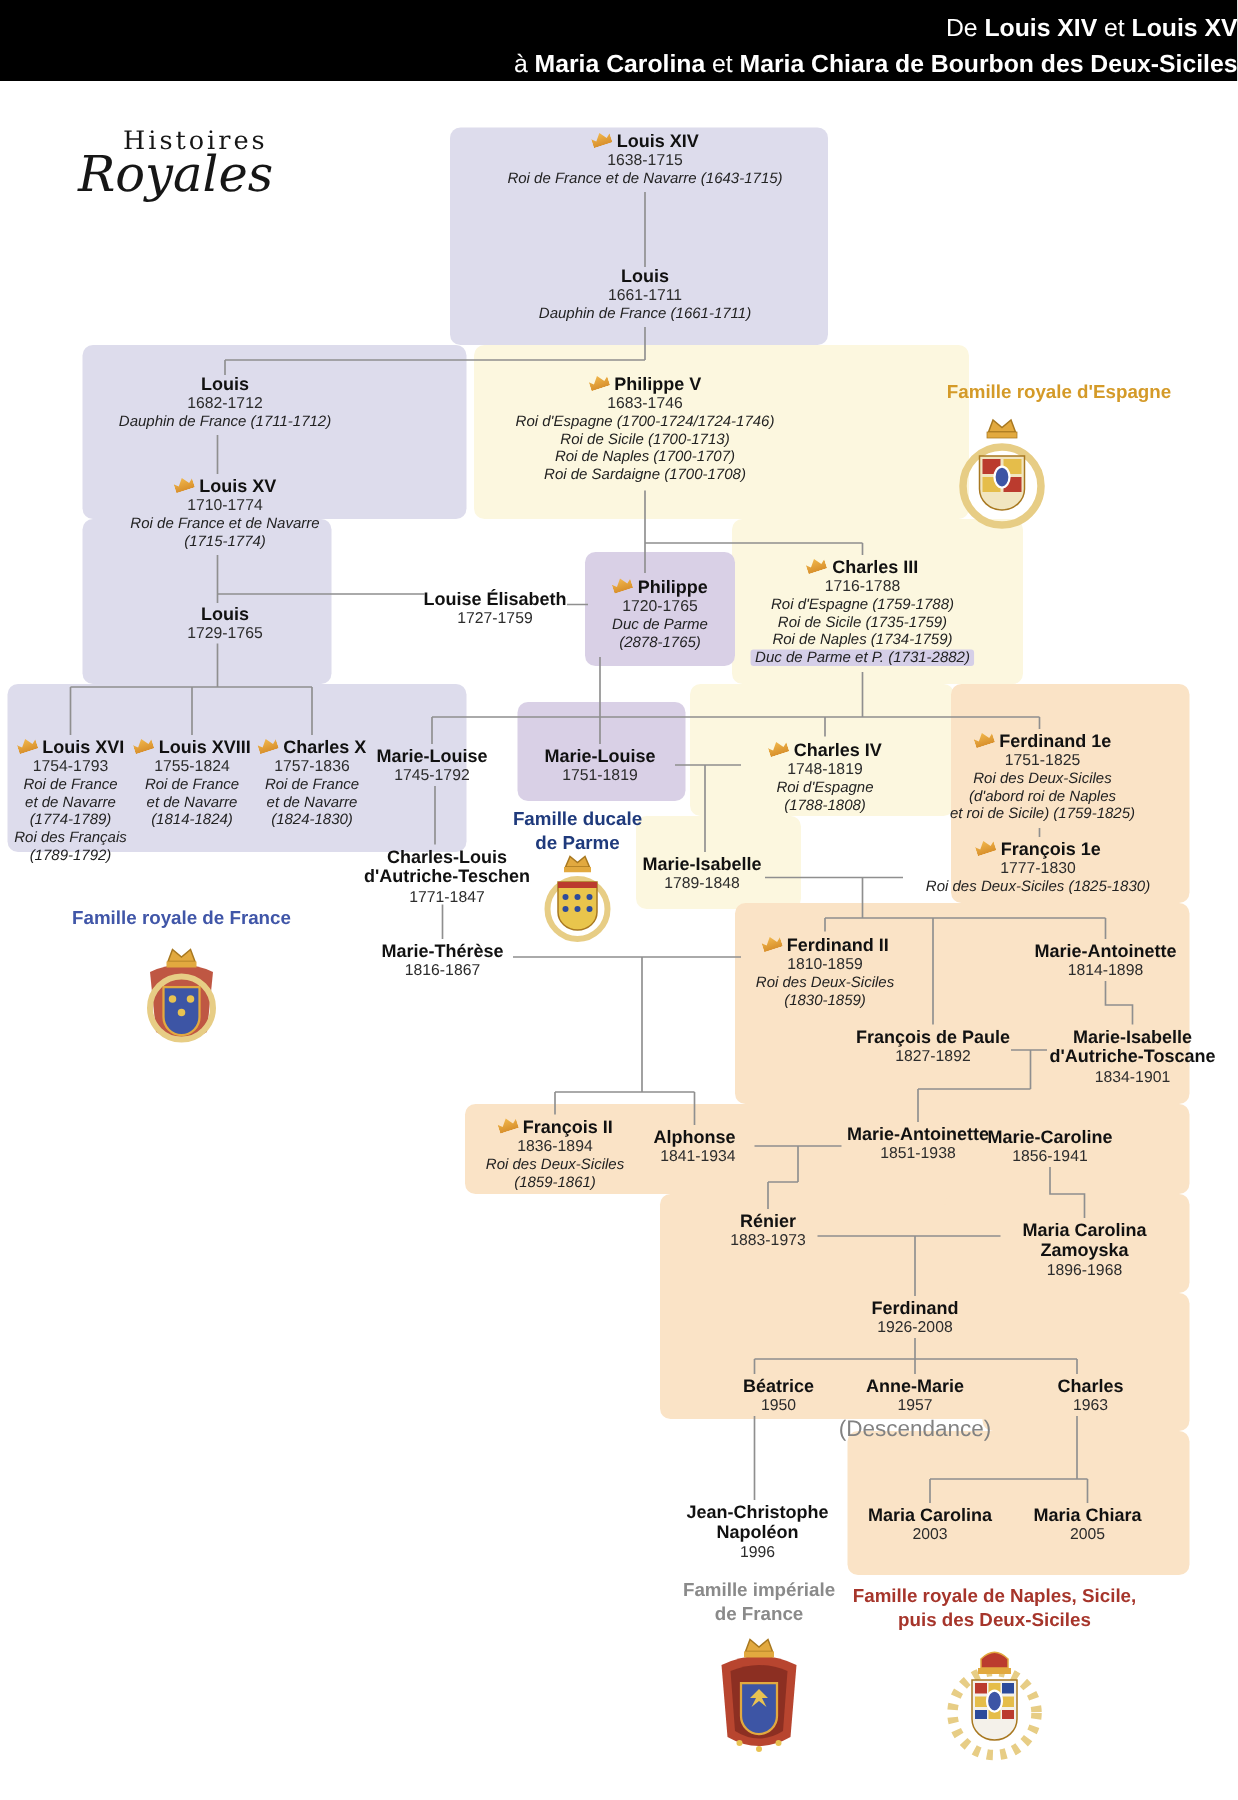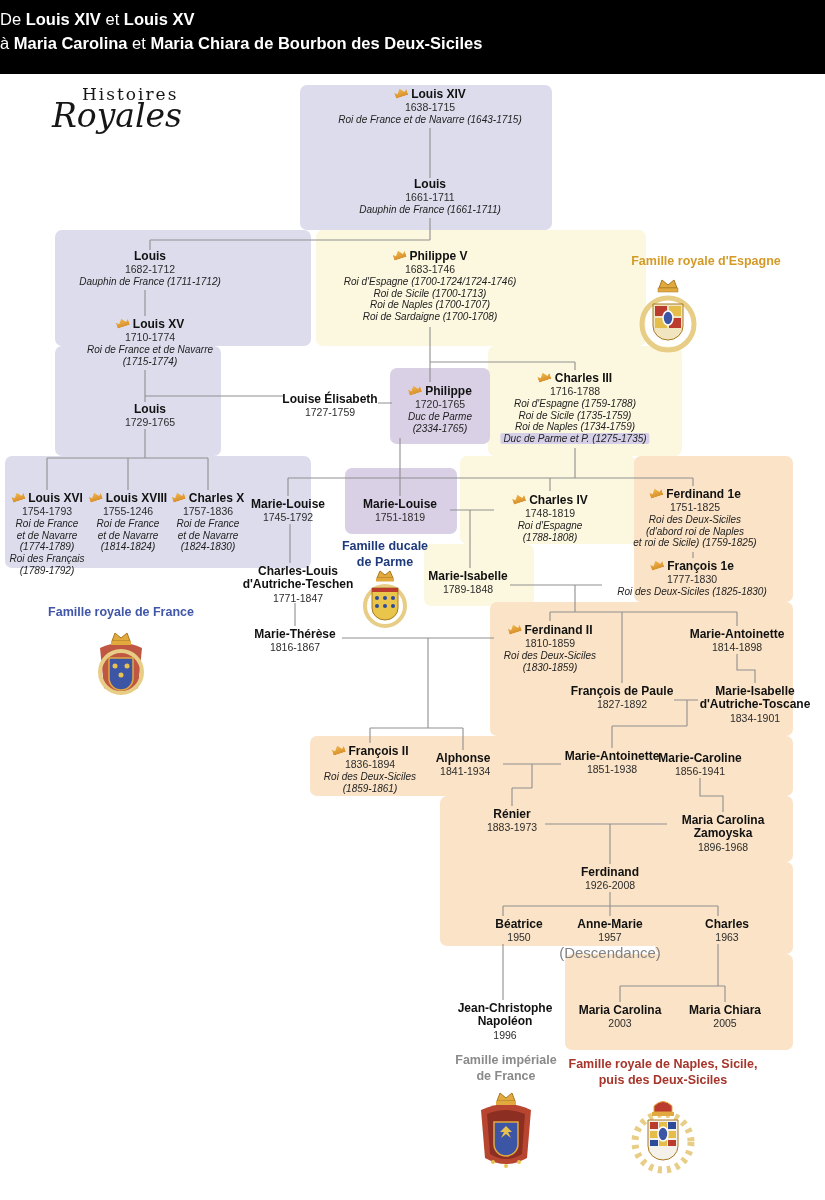--- a/index.html
+++ b/index.html
@@ -1,20 +1,20 @@
 <!DOCTYPE html>
 <html><head>
 <meta charset="utf-8">
 <style>
   html,body{margin:0;padding:0;background:#fff;}
   #canvas{position:relative;width:825px;height:1200px;background:#fff;overflow:hidden;
           font-family:"Liberation Sans",sans-serif;color:#1d1d1d;}
   
-  #header{position:absolute;left:0;top:0;width:825px;height:74px;background:#000;color:#fff;
-          text-align:left;z-index:5;}
+  #header{position:absolute;left:0;top:0;width:825px;height:54px;background:#000;color:#fff;
+          text-align:right;z-index:5;}
   #header .hline{font-size:16.5px;line-height:1.45;margin-top:0;}
   #header .hline:first-child{margin-top:8px;}
   #header b{font-weight:bold;}
   
   #logo{position:absolute;left:52px;top:84px;z-index:4;color:#161616;}
   #logo .lg-h{display:block;font-family:"DejaVu Serif",serif;font-size:17px;letter-spacing:2px;margin-left:30px;}
   #logo .lg-r{display:block;font-family:"DejaVu Serif",serif;font-style:italic;font-size:33px;margin-top:-8px;}
   
   .zone{position:absolute;border-radius:7px;z-index:1;}
   .z-lav{background:#dddcec;}
@@ -113,42 +113,42 @@
         <div class="pdates">1729-1765</div>
       </div>
       <div class="person" style="left: 330px; top: 393px;">
         <div class="pname">Louise Élisabeth</div>
         <div class="pdates">1727-1759</div>
       </div>
       <div class="person" style="left: 440px; top: 385px;">
         <div class="pname"><span class="crown"></span>Philippe</div>
         <div class="pdates">1720-1765</div>
         <div class="ptitle">Duc de Parme</div>
-        <div class="ptitle">(2334-1765)</div>
+        <div class="ptitle">(2878-1765)</div>
       </div>
       <div class="person" style="left: 575px; top: 372px;">
         <div class="pname"><span class="crown"></span>Charles III</div>
         <div class="pdates">1716-1788</div>
         <div class="ptitle">Roi d'Espagne (1759-1788)</div>
         <div class="ptitle">Roi de Sicile (1735-1759)</div>
         <div class="ptitle">Roi de Naples (1734-1759)</div>
-        <div class="ptitle"><span class="hl">Duc de Parme et P. (1275-1735)</span></div>
+        <div class="ptitle"><span class="hl">Duc de Parme et P. (1731-2882)</span></div>
       </div>
       <div class="person" style="left: 47px; top: 492px;">
         <div class="pname"><span class="crown"></span>Louis XVI</div>
         <div class="pdates">1754-1793</div>
         <div class="ptitle">Roi de France</div>
         <div class="ptitle">et de Navarre</div>
         <div class="ptitle">(1774-1789)</div>
         <div class="ptitle">Roi des Français</div>
         <div class="ptitle">(1789-1792)</div>
       </div>
       <div class="person" style="left: 128px; top: 492px;">
         <div class="pname"><span class="crown"></span>Louis XVIII</div>
-        <div class="pdates">1755-1246</div>
+        <div class="pdates">1755-1824</div>
         <div class="ptitle">Roi de France</div>
         <div class="ptitle">et de Navarre</div>
         <div class="ptitle">(1814-1824)</div>
       </div>
       <div class="person" style="left: 208px; top: 492px;">
         <div class="pname"><span class="crown"></span>Charles X</div>
         <div class="pdates">1757-1836</div>
         <div class="ptitle">Roi de France</div>
         <div class="ptitle">et de Navarre</div>
         <div class="ptitle">(1824-1830)</div>

